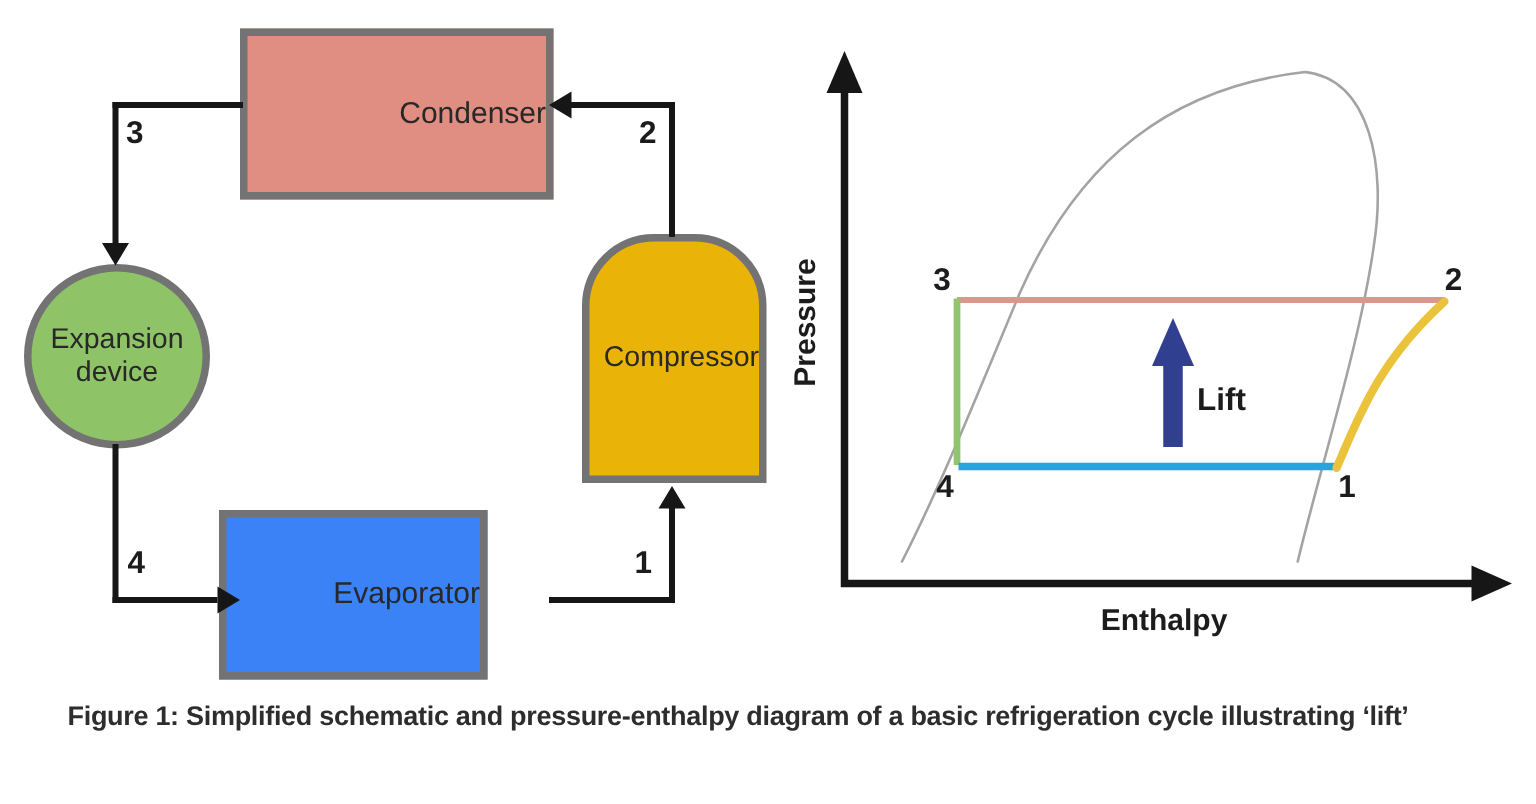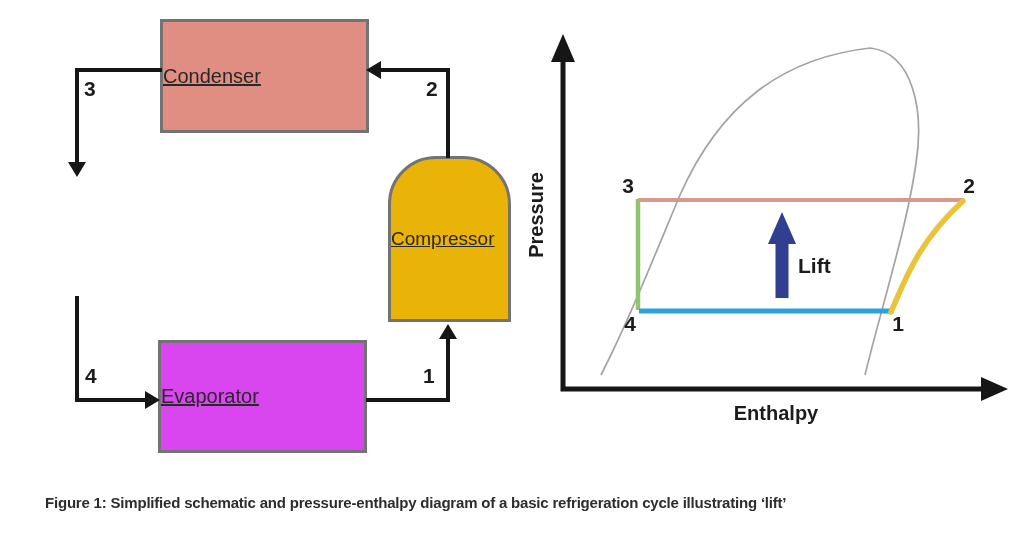--- a/index.html
+++ b/index.html
@@ -3,54 +3,57 @@
 <meta charset="utf-8">
 <style>
   html,body{margin:0;padding:0;background:#fff;}
   *{box-sizing:border-box;}
   .stage{
     position:relative;width:1024px;height:536px;background:#ffffff;
     font-family:"Liberation Sans",sans-serif;overflow:hidden;
   }
   
   .comp{
-    position:absolute;display:flex;align-items:center;justify-content:flex-start;
-    text-align:center;border:3px solid #737373;color:#282828;
-    font-size:20px;line-height:1.15;text-decoration:underline;
+    position:absolute;display:flex;align-items:center;justify-content:flex-end;
+    text-align:center;border:5px solid #737373;color:#282828;
+    font-size:20px;line-height:1.15;
   }
   .condenser{left:160px;top:19px;width:209px;height:114px;background:#e08d82;}
   .expansion{left:16px;top:176px;width:124px;height:123px;border-radius:50%;
              background:#8fc367;font-size:19px;padding:0 8px;}
-  .evaporator{left:158px;top:340px;width:209px;height:113px;background:#d946ef;}
+  .evaporator{left:146px;top:340px;width:179px;height:113px;background:#3b82f6;}
   .compressor{left:388px;top:156px;width:123px;height:166px;background:#eab308;
               border-radius:48px 48px 0 0;font-size:19px;}
   
   .connector{position:absolute;background:#161616;}
   .arrow{position:absolute;width:0;height:0;}
   .arrow.down{border-left:9px solid transparent;border-right:9px solid transparent;border-top:15px solid #161616;}
   .arrow.left{border-top:9px solid transparent;border-bottom:9px solid transparent;border-right:15px solid #161616;}
   .arrow.right{border-top:9px solid transparent;border-bottom:9px solid transparent;border-left:15px solid #161616;}
   .arrow.up{border-left:9px solid transparent;border-right:9px solid transparent;border-bottom:15px solid #161616;}
   .num{position:absolute;font-weight:700;font-size:21px;color:#1c1c1c;}
   
   .ph-svg{position:absolute;left:520px;top:0;width:504px;height:460px;}
   .ph-svg text{font-family:"Liberation Sans",sans-serif;font-weight:700;fill:#1c1c1c;}
   
   .caption{
-    position:absolute;left:45px;top:494px;width:940px;
-    font-size:15px;font-weight:700;color:#2d2d2d;letter-spacing:-0.2px;
+    position:absolute;left:45px;top:467px;width:940px;
+    font-size:18px;font-weight:700;color:#2d2d2d;letter-spacing:-0.2px;
   }
 </style>
 </head>
 <body>
 
 <div class="stage">
 
   <div class="comp condenser">
     <span>Condenser</span>
+  </div>
+  <div class="comp expansion">
+    <span>Expansion device</span>
   </div>
   <div class="comp evaporator">
     <span>Evaporator</span>
   </div>
   <div class="comp compressor">
     <span>Compressor</span>
   </div>
 
   <div class="connector" style="left:75px;top:68px;width:87px;height:4px;"></div>
   <div class="connector" style="left:75px;top:68px;width:4px;height:94px;"></div>

